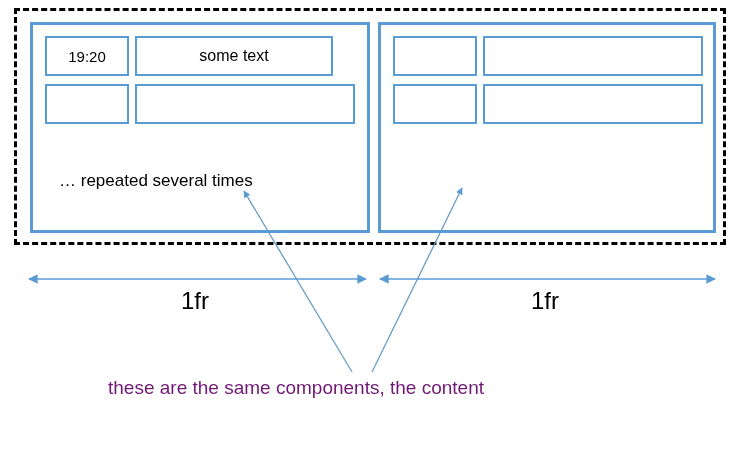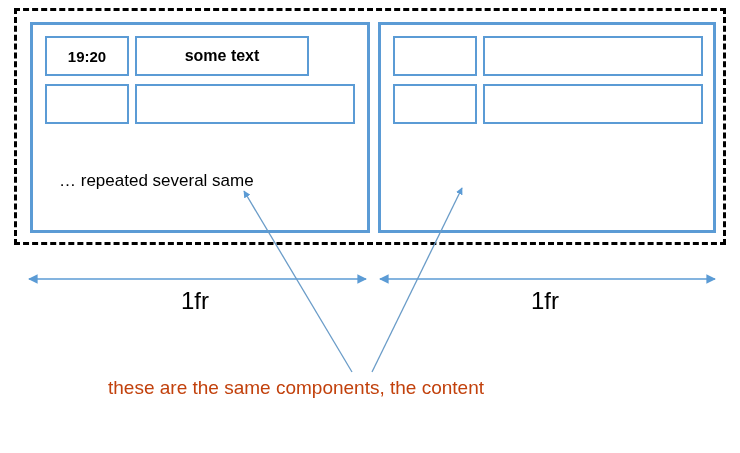--- a/index.html
+++ b/index.html
@@ -69,21 +69,21 @@
     align-items: center;
     justify-content: center;
     overflow: hidden;
     white-space: nowrap;
   }
   .cell-narrow { width: 84px; }
   .cell-wide   { flex: 1 1 auto; }
   .cell-gap    { width: 6px; flex: 0 0 6px; }
 
   
-  .row-l1 { left: 12px; top: 11px;  width: 264px; height: 40px; font-weight: bold; }
+  .row-l1 { left: 12px; top: 11px;  width: 288px; height: 40px; }
   .row-l2 { left: 12px; top: 59px;  width: 310px; height: 40px; }
   
   .row-r1 { left: 12px; top: 11px;  width: 310px; height: 40px; }
   .row-r2 { left: 12px; top: 59px;  width: 310px; height: 40px; }
 
   .cell-text {
     font-size: 16px;
     line-height: 1;
     color: #000000;
   }
@@ -110,21 +110,21 @@
   .fr-label-right { left: 490px; top: 287px; width: 110px; }
 
   
   .caption {
     position: absolute;
     left: 108px;
     top: 374px;
     width: 560px;
     font-size: 19px;
     line-height: 1.45;
-    color: #c2410c;
+    color: #701a75;
   }
   .caption div { white-space: nowrap; }
 
   svg.overlay {
     position: absolute;
     left: 0; top: 0;
     width: 740px;
     height: 453px;
     pointer-events: none;
   }
@@ -151,21 +151,21 @@
     <div class="row row-l2">
       <div class="cell cell-narrow">
         <span class="cell-text cell-time"></span>
       </div>
       <div class="cell-gap"></div>
       <div class="cell cell-wide">
         <span class="cell-text"></span>
       </div>
     </div>
 
-    <div class="repeated-note">… repeated several same</div>
+    <div class="repeated-note">… repeated several times</div>
   </div>
 
   <div class="panel panel-right">
 
     <div class="row row-r1">
       <div class="cell cell-narrow">
         <span class="cell-text cell-time"></span>
       </div>
       <div class="cell-gap"></div>
       <div class="cell cell-wide">

